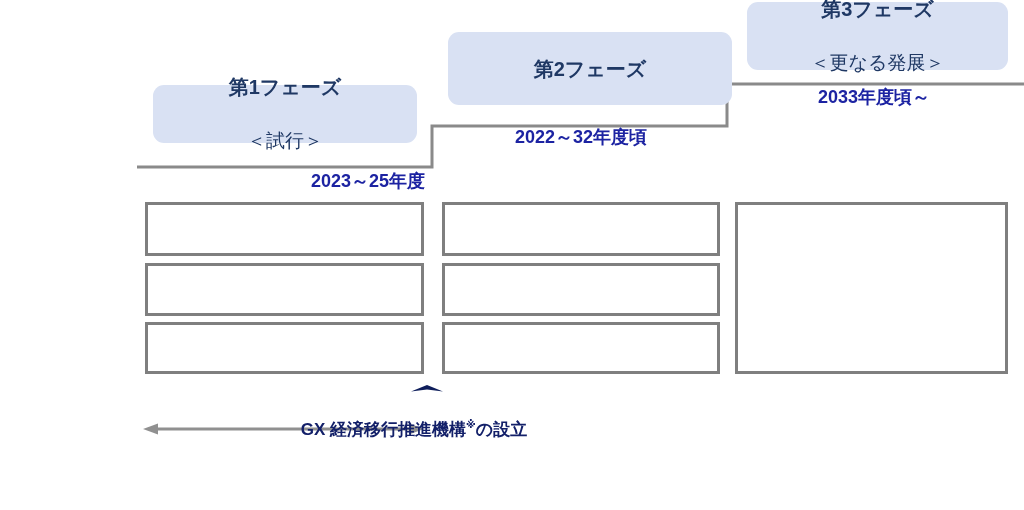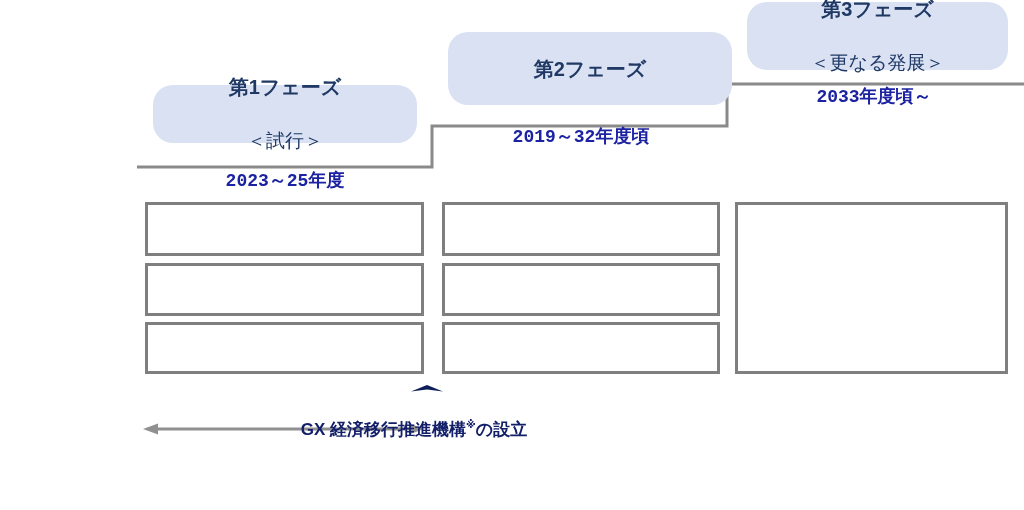--- a/index.html
+++ b/index.html
@@ -1,30 +1,30 @@
 <!DOCTYPE html>
 <html style="--phase_box_fill: #D9E1F3; --phase_text: #1F3864; --period_text: #1C23A2; --annotation_text: #132069; --step_line: #8A8A8A; --box_border: #7F7F7F; --arrow_gray: #909090; --caret_navy: #0E1E5B;"><head>
 <meta charset="utf-8">
 <style>
   html,body{margin:0;padding:0;background:#ffffff;}
   body{font-family:"Liberation Sans","DejaVu Sans",sans-serif;}
   .canvas{position:relative;width:1024px;height:510px;background:#ffffff;overflow:hidden;}
   .overlay{position:absolute;left:0;top:0;width:1024px;height:510px;pointer-events:none;}
 
   .pill{position:absolute;display:flex;flex-direction:column;align-items:center;justify-content:center;
-        background:var(--phase_box_fill,#D9E1F3);border-radius:20px;text-align:center;}
+        background:var(--phase_box_fill,#D9E1F3);border-radius:11px;text-align:center;}
   .pill .title{font-weight:bold;font-size:20px;line-height:26px;color:var(--phase_text,#1F3864);}
   .pill .subtitle{font-weight:400;font-size:19px;line-height:26px;color:var(--phase_text,#1F3864);margin-top:28px;}
   .pill1{left:153px;top:85px;width:264px;height:58px;}
   .pill2{left:448px;top:32px;width:284px;height:73px;}
   .pill3{left:747px;top:2px;width:261px;height:68px;}
 
   .period{position:absolute;text-align:center;font-weight:bold;font-size:18px;line-height:20px;
-          color:var(--period_text,#1C23A2);font-family:Liberation Mono, monospace;}
-  .period1{left:145px;top:171px;width:280px;}
+          color:var(--period_text,#1C23A2);}
+  .period1{left:145px;top:171px;width:280px;text-align:right;}
   .period2{left:442px;top:127px;width:278px;}
   .period3{left:735px;top:87px;width:278px;}
 
   .cbox{position:absolute;box-sizing:border-box;border:3px solid var(--box_border,#7F7F7F);background:transparent;}
   .c1{left:145px;width:279px;}
   .c2{left:442px;width:278px;}
   .c3{left:735px;width:273px;}
   .r1{top:202px;height:54px;}
   .r2{top:263px;height:53px;}
   .r3{top:322px;height:52px;}
@@ -57,21 +57,21 @@
   </div>
   <div class="pill pill2">
     <div class="title">第2フェーズ</div>
   </div>
   <div class="pill pill3">
     <div class="title">第3フェーズ</div>
     <div class="subtitle">＜更なる発展＞</div>
   </div>
 
   <div class="period period1">2023～25年度</div>
-  <div class="period period2">2019～32年度頃</div>
+  <div class="period period2">2022～32年度頃</div>
   <div class="period period3">2033年度頃～</div>
 
   <div class="cbox c1 r1"></div>
   <div class="cbox c1 r2"></div>
   <div class="cbox c1 r3"></div>
   <div class="cbox c2 r1"></div>
   <div class="cbox c2 r2"></div>
   <div class="cbox c2 r3"></div>
   <div class="cbox c3 tall"></div>
 

